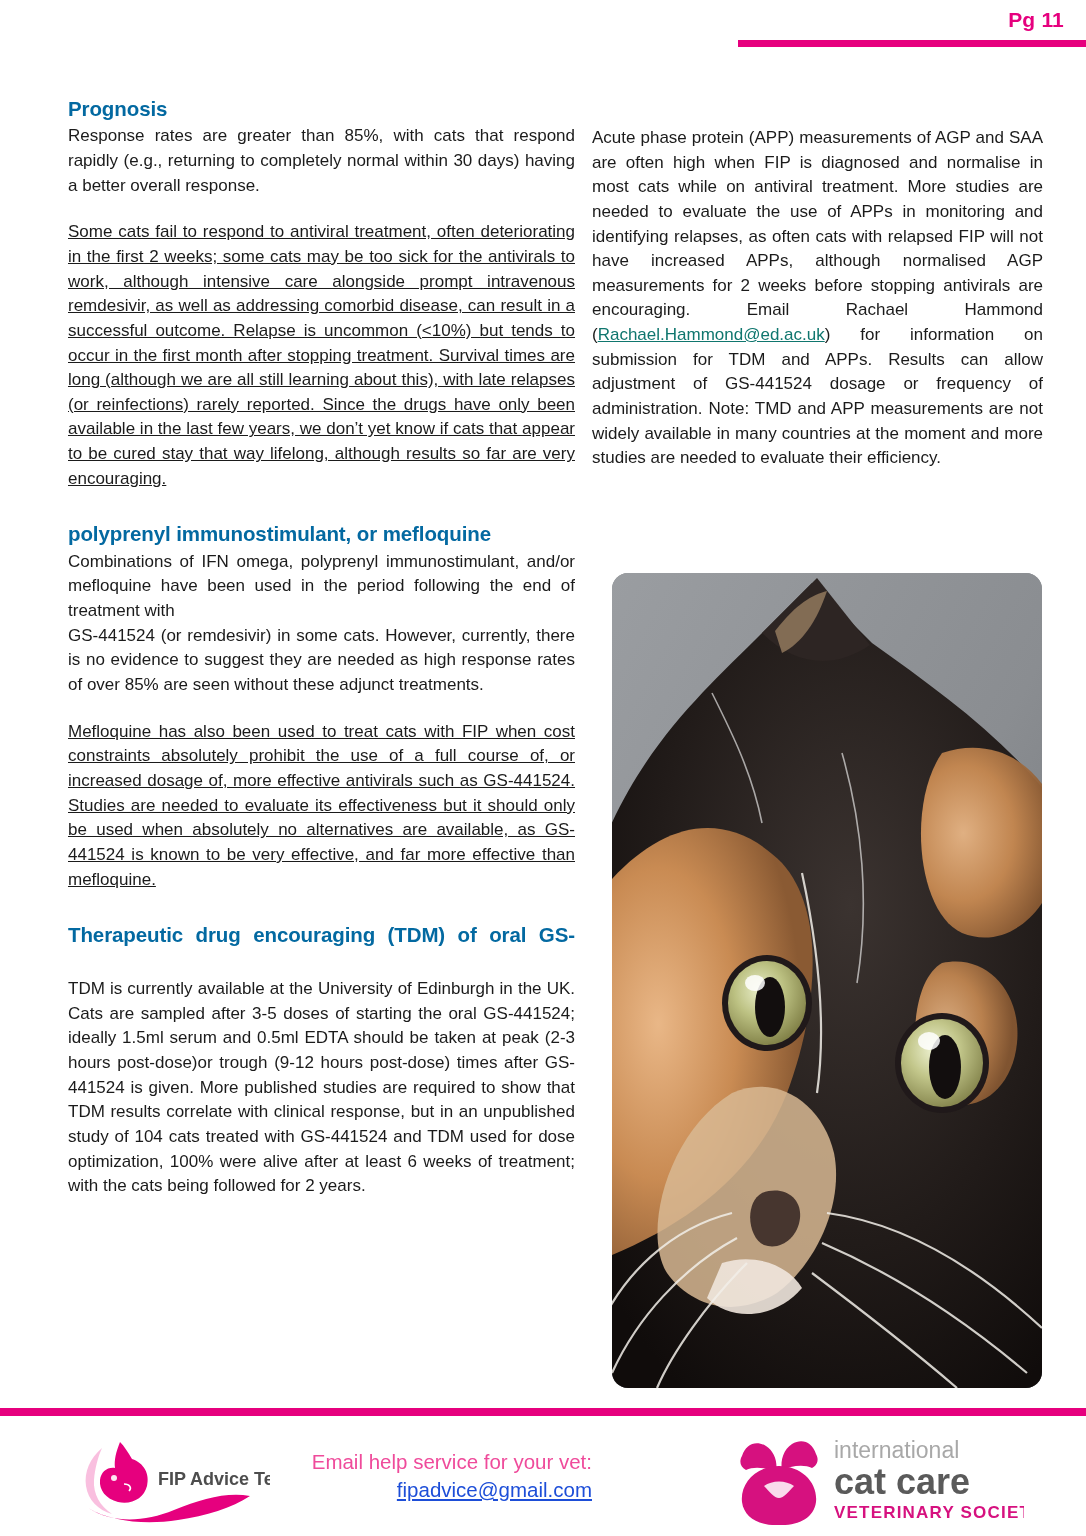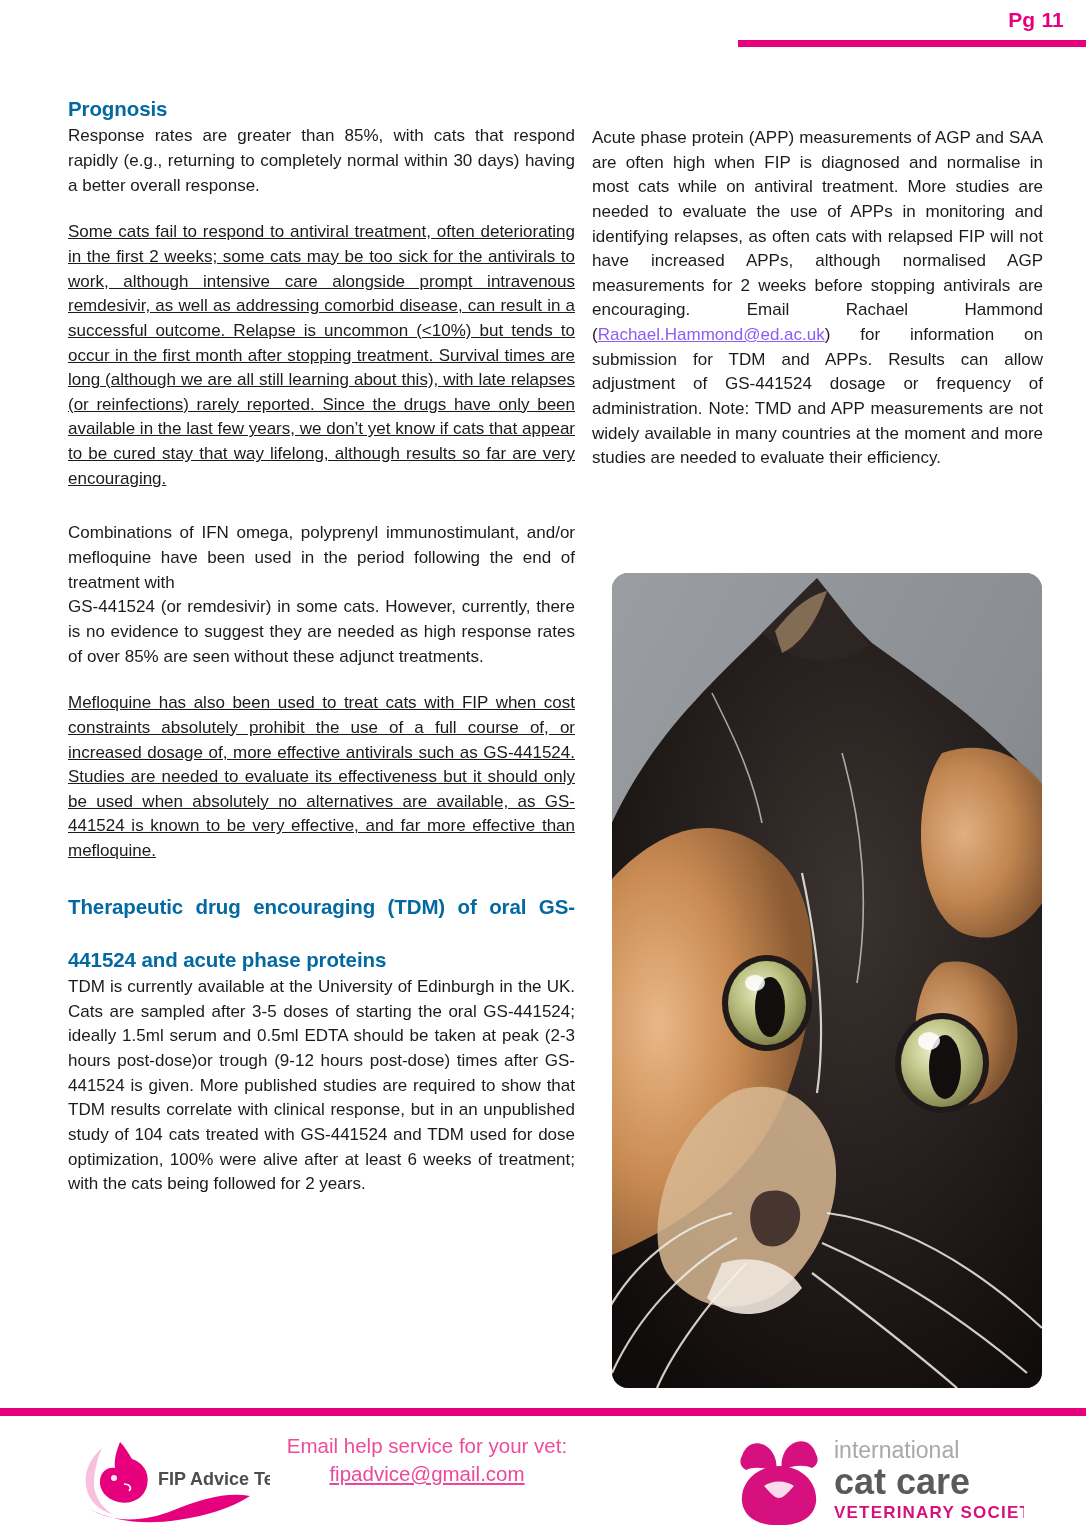--- a/index.html
+++ b/index.html
@@ -95,21 +95,21 @@
   }
   p.body-text.gap {
     margin-top: 22px;
     text-decoration: underline;
   }
   p.body-text.last-left {
     text-align: justify;
   }
 
   a.inline-link {
-    color: #8b5cf6;
+    color: #0f766e;
     text-decoration: underline;
   }
 
   
   .cat-photo {
     position: absolute;
     top: 573px;
     left: 612px;
     width: 430px;
     height: 815px;
@@ -140,35 +140,35 @@
     position: absolute;
     top: 14px;
     left: 74px;
     width: 196px;
     height: 96px;
   }
   .fip-logo svg { display: block; width: 100%; height: 100%; }
 
   .footer-email-block {
     position: absolute;
-    top: 16px;
+    top: 32px;
     left: 262px;
     width: 330px;
-    text-align: center;
+    text-align: right;
   }
   .footer-email-line {
     font-size: 20.5px;
     line-height: 1.35;
     color: #ef4b9b;
     white-space: nowrap;
   }
   .footer-email-address {
     font-size: 20.5px;
     line-height: 1.35;
-    color: #ec4899;
+    color: #1d4ed8;
     text-decoration: underline;
     white-space: nowrap;
     margin-top: 48px;
   }
 
   .icc-logo {
     position: absolute;
     top: 12px;
     left: 724px;
     width: 300px;
@@ -188,31 +188,31 @@
 
   <div class="col-left">
 
     <h2 class="section-heading">Prognosis</h2>
 
     <p class="body-text">Response rates are greater than 85%, with cats that respond rapidly (e.g., returning to completely normal within 30 days) having a better overall response.</p>
 
     <p class="body-text gap">Some cats fail to respond to antiviral treatment, often deteriorating in the first 2 weeks; some cats may be too sick for the antivirals to work, although intensive care alongside prompt intravenous remdesivir, as well as addressing comorbid disease, can result in a successful outcome. Relapse is uncommon (&lt;10%) but tends to occur in the first month after stopping treatment. Survival times are long (although we are all still learning about this), with late relapses (or reinfections) rarely reported. Since the drugs have only been available in the last few years, we don’t yet know if cats that appear to be cured stay that way lifelong, although results so far are very encouraging.</p>
 
     <h2 class="section-heading spaced">
+      <span>polyprenyl immunostimulant, or mefloquine</span>
     </h2>
 
     <p class="body-text">Combinations of IFN omega, polyprenyl immunostimulant, and/or mefloquine have been used in the period following the end of treatment with</p>
 
     <p class="body-text">GS-441524 (or remdesivir) in some cats. However, currently, there is no evidence to suggest they are needed as high response rates of over 85% are seen without these adjunct treatments.</p>
 
     <p class="body-text gap">Mefloquine has also been used to treat cats with FIP when cost constraints absolutely prohibit the use of a full course of, or increased dosage of, more effective antivirals such as GS-441524. Studies are needed to evaluate its effectiveness but it should only be used when absolutely no alternatives are available, as GS-441524 is known to be very effective, and far more effective than mefloquine.</p>
 
     <h2 class="section-heading spaced">
       <span class="stretch">Therapeutic drug encouraging (TDM) of oral GS-</span>
-      <span>441524 and acute phase proteins</span>
     </h2>
 
     <p class="body-text last-left">TDM is currently available at the University of Edinburgh in the UK. Cats are sampled after 3-5 doses of starting the oral GS-441524; ideally 1.5ml serum and 0.5ml EDTA should be taken at peak (2-3 hours post-dose)or trough (9-12 hours post-dose) times after GS-441524 is given. More published studies are required to show that TDM results correlate with clinical response, but in an unpublished study of 104 cats treated with GS-441524 and TDM used for dose optimization, 100% were alive after at least 6 weeks of treatment; with the cats being followed for 2 years.</p>
   </div>
 
   <div class="col-right">
     <p class="body-text"><span>Acute phase protein (APP) measurements of AGP and SAA are often high when FIP is diagnosed and normalise in most cats while on antiviral treatment. More studies are needed to evaluate the use of APPs in monitoring and identifying relapses, as often cats with relapsed FIP will not have increased APPs, although normalised AGP measurements for 2 weeks before stopping antivirals are encouraging. Email Rachael Hammond (</span><a class="inline-link" href="#">Rachael.Hammond@ed.ac.uk</a><span>) for information on submission for TDM and APPs. Results can allow adjustment of GS-441524 dosage or frequency of administration. Note: TMD and APP measurements are not widely available in many countries at the moment and more studies are needed to evaluate their efficiency.</span></p>
   </div>
 </div>
 

